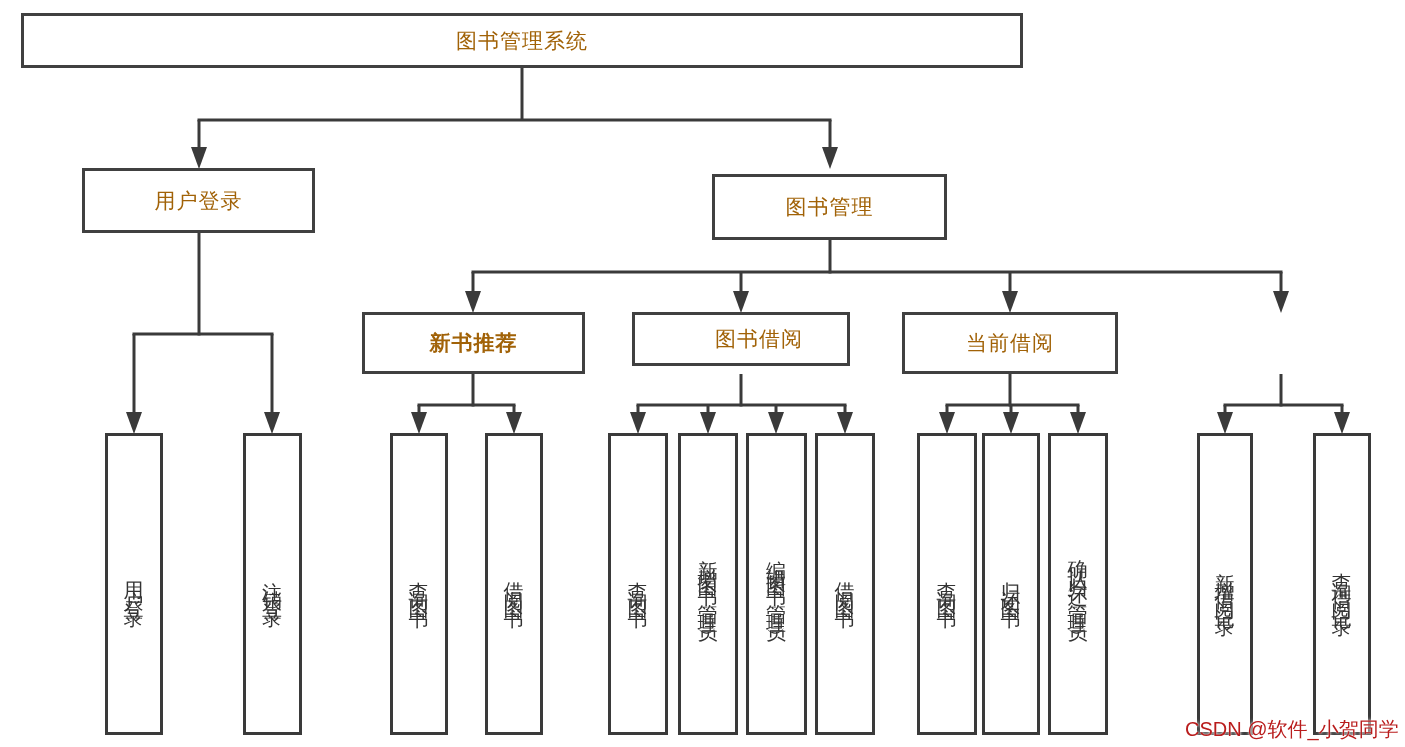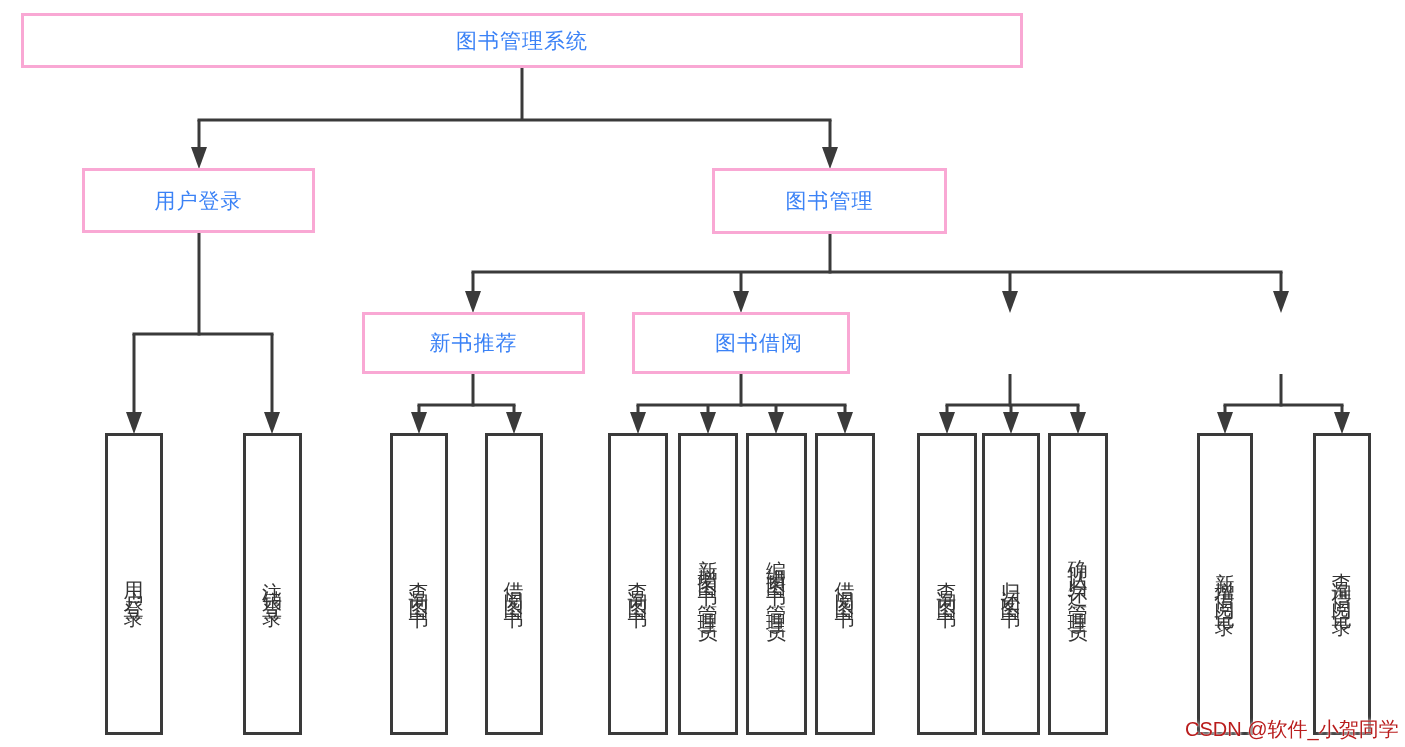--- a/index.html
+++ b/index.html
@@ -2,23 +2,23 @@
 <html><head>
 <meta charset="utf-8">
 <style>
   html,body{margin:0;padding:0;background:#fff;}
   .stage{
     position:relative;width:1405px;height:747px;background:#fff;overflow:hidden;
     font-family:"Liberation Sans","DejaVu Sans",sans-serif;
   }
   .stage svg{position:absolute;left:0;top:0;}
   .hbox{
-    position:absolute;box-sizing:border-box;border:3px solid #f9a8d4;background:#fff;
+    position:absolute;box-sizing:border-box;border:3px solid #404040;background:#fff;
     display:flex;align-items:center;justify-content:center;
-    font-size:21px;color:#3b82f6;letter-spacing:1px;z-index:2;
+    font-size:21px;color:#a16207;letter-spacing:1px;z-index:2;
   }
   .vbox{
     position:absolute;top:433px;height:302px;box-sizing:border-box;
     border:3px solid #3a3a3a;background:#fff;z-index:2;
     display:flex;align-items:center;justify-content:center;
     writing-mode:vertical-rl;text-orientation:mixed;
     font-size:20px;color:#333;letter-spacing:9px;line-height:1;
   }
   .watermark{
     position:absolute;left:1185px;top:716px;width:212px;z-index:3;
@@ -97,29 +97,32 @@
     </g>
   </svg>
 
   <div class="hbox" style="left:21px;top:13px;width:1002px;height:55px;">
     <span>图书管理系统</span>
   </div>
 
   <div class="hbox" style="left:82px;top:168px;width:233px;height:65px;">
     <span>用户登录</span>
   </div>
-  <div class="hbox" style="left:712px;top:168px;width:235px;height:66px;">
+  <div class="hbox" style="left:712px;top:174px;width:235px;height:66px;">
     <span>图书管理</span>
   </div>
 
-  <div class="hbox" style="left:362px;top:312px;width:223px;height:62px;">
+  <div class="hbox" style="left:362px;top:312px;width:223px;height:62px;font-weight:bold;">
     <span>新书推荐</span>
   </div>
-  <div class="hbox" style="left:632px;top:312px;width:218px;height:62px;padding-left:36px;">
+  <div class="hbox" style="left:632px;top:312px;width:218px;height:54px;padding-left:36px;">
     <span>图书借阅</span>
+  </div>
+  <div class="hbox" style="left:902px;top:312px;width:216px;height:62px;">
+    <span>当前借阅</span>
   </div>
 
   <div class="vbox" style="left:105px;width:58px;">
     <span>用户登录</span>
   </div>
   <div class="vbox" style="left:243px;width:59px;">
     <span>注销登录</span>
   </div>
 
   <div class="vbox" style="left:390px;width:58px;">

